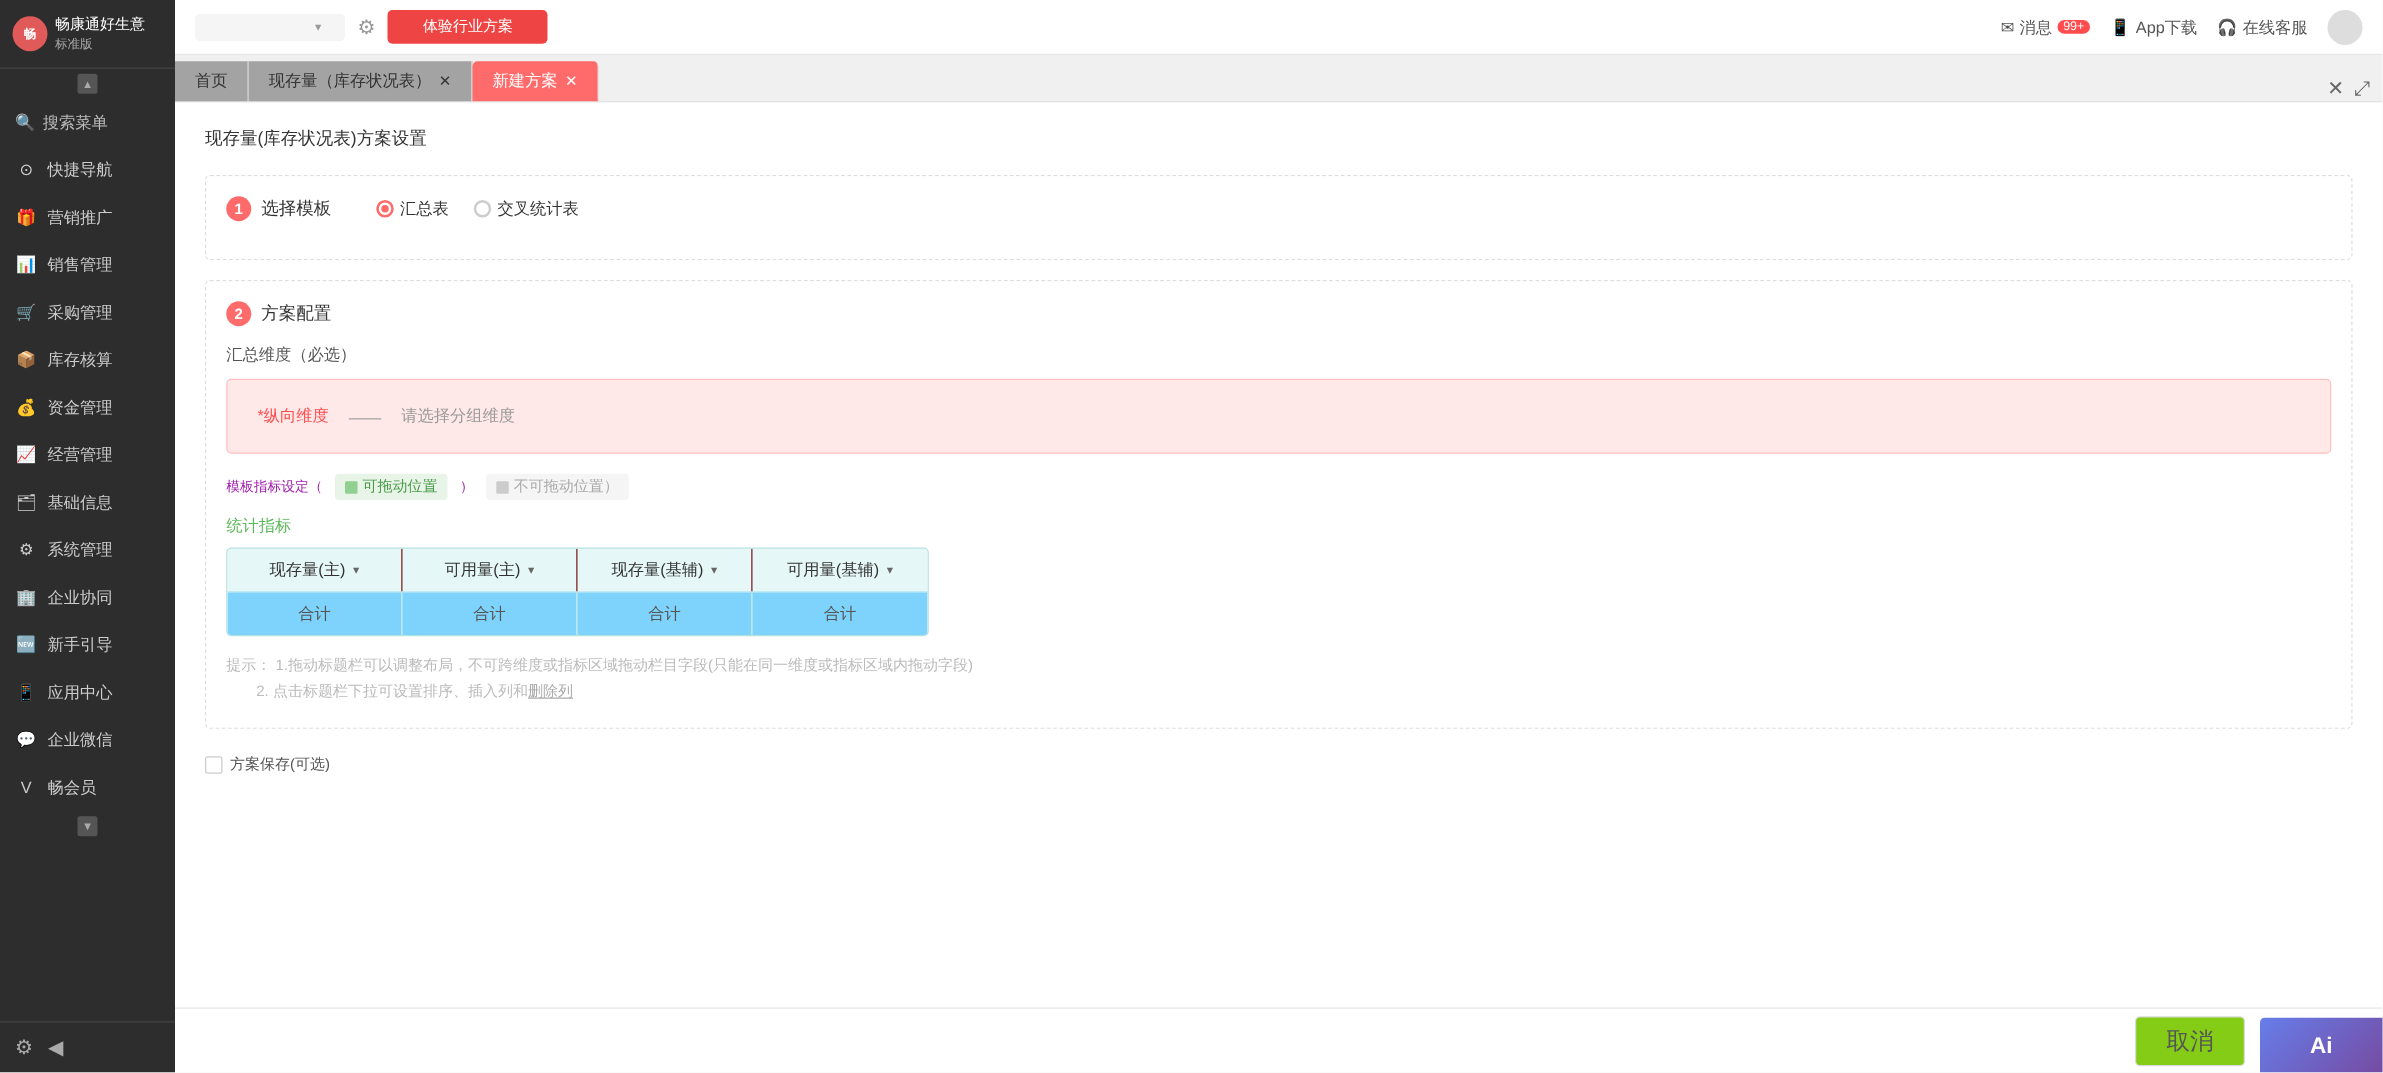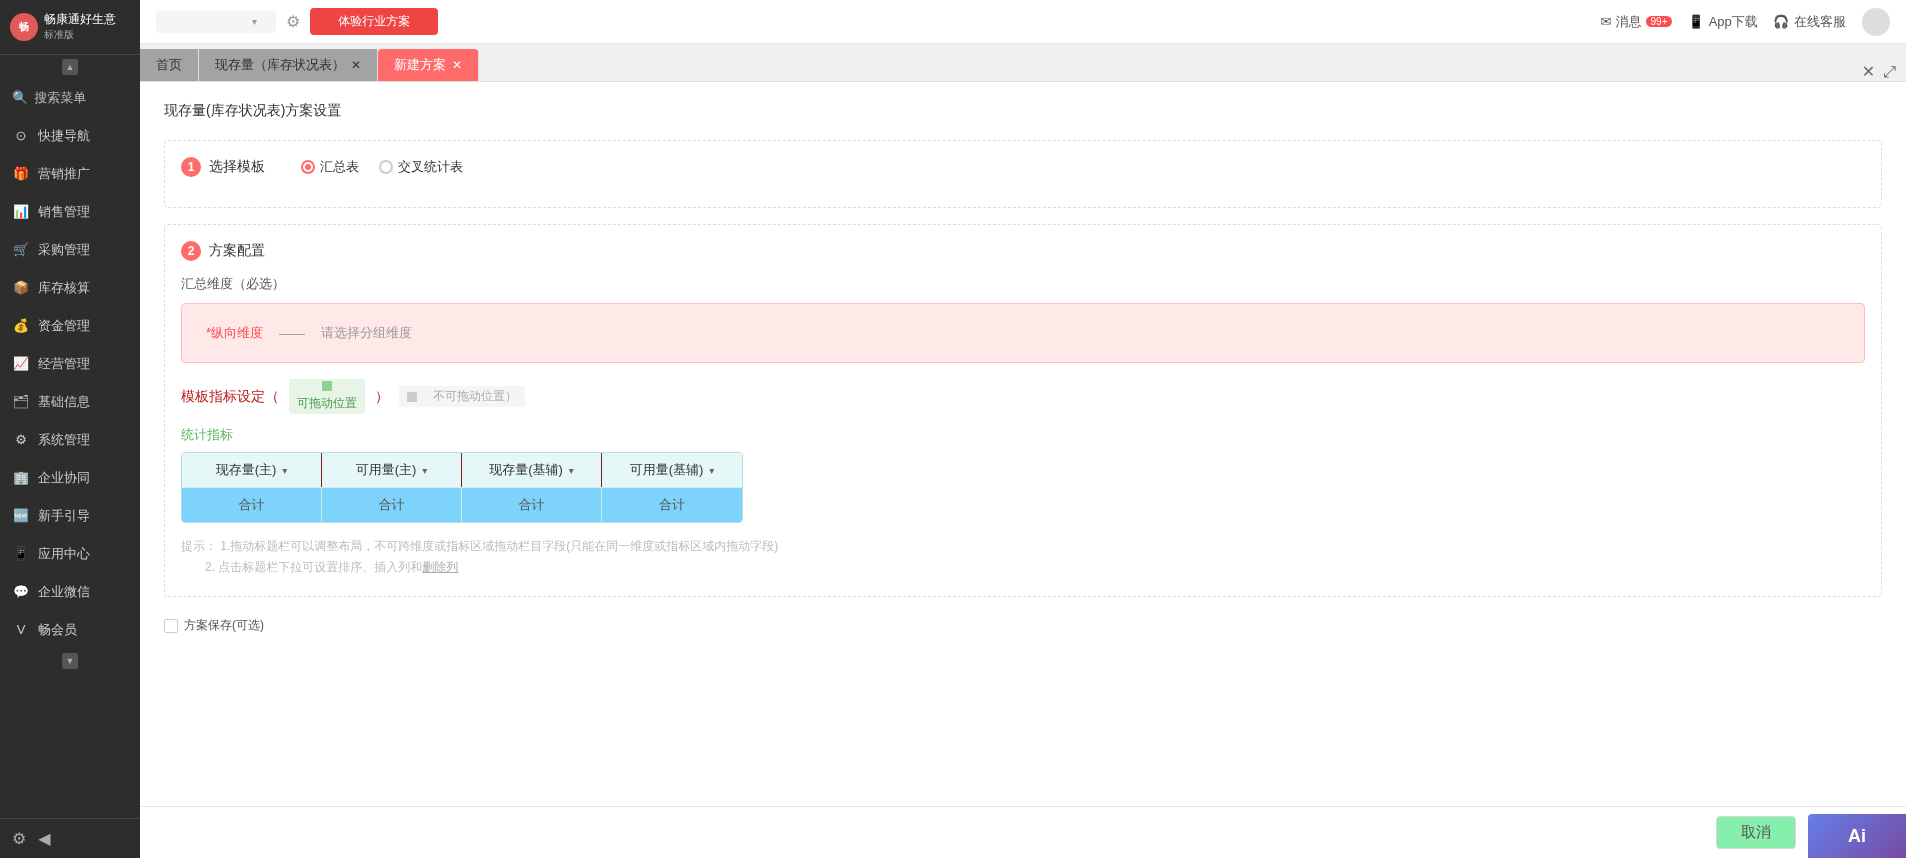--- a/index.html
+++ b/index.html
@@ -218,30 +218,30 @@
       margin-bottom: 16px;
     }
     .dim-label { color: #ff4d4f; font-size: 13px; }
     .dim-divider { color: #999; }
     .dim-placeholder { color: #999; font-size: 13px; }
 
     
     .indicator-settings {
       display: flex; align-items: center; gap: 10px; margin-bottom: 12px;
     }
-    .indicator-label { font-size: 14px; color: #b91c1c; }
+    .indicator-label { font-size: 11px; color: #a21caf; }
     .indicator-tag {
       display: inline-flex; align-items: center;
       background: #e8f4e8; color: #4a9a4a;
-      padding: 2px 8px; border-radius: 3px; font-size: 12px; gap: 4px; flex-direction: column;
+      padding: 2px 8px; border-radius: 3px; font-size: 12px; gap: 4px;
     }
     .indicator-tag-disabled {
       display: inline-flex; align-items: center;
       background: #f5f5f5; color: #aaa;
-      padding: 2px 8px; border-radius: 3px; font-size: 12px; gap: 16px;
+      padding: 2px 8px; border-radius: 3px; font-size: 12px; gap: 4px;
     }
 
     
     .stats-label {
       font-size: 13px; color: #5cb85c; margin-bottom: 8px;
     }
     .stats-table {
       border: 1px solid #b2e0e0;
       border-radius: 4px;
       overflow: hidden;
@@ -294,22 +294,22 @@
     .footer-bar {
       height: 52px;
       background: #fff;
       border-top: 1px solid #e8e8e8;
       display: flex; align-items: center; justify-content: flex-end;
       padding: 0 24px; gap: 12px;
       flex-shrink: 0;
     }
     .btn-cancel {
       padding: 6px 24px; border: 1px solid #d9d9d9;
-      background: #86efac; color: #555; border-radius: 4px;
-      cursor: pointer; font-size: 15px;
+      background: #84cc16; color: #555; border-radius: 4px;
+      cursor: pointer; font-size: 19px;
     }
     .btn-query {
       padding: 6px 24px; border: none;
       background: #ff6b6b; color: white; border-radius: 4px;
       cursor: pointer; font-size: 13px;
     }
 
     
     .ai-badge {
       position: fixed;

